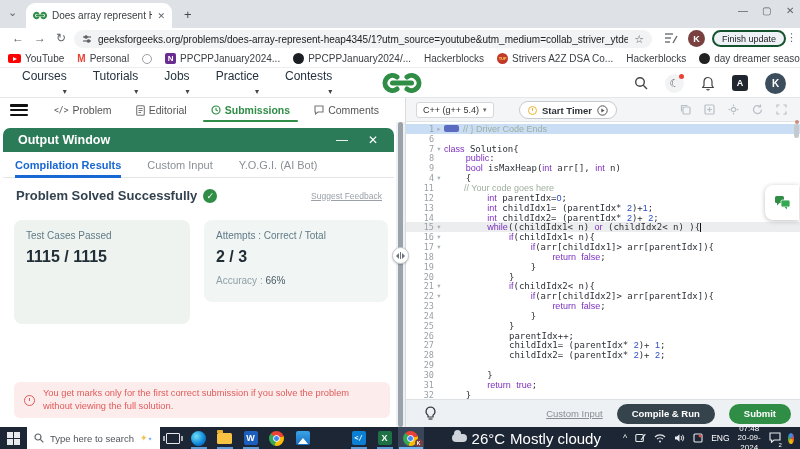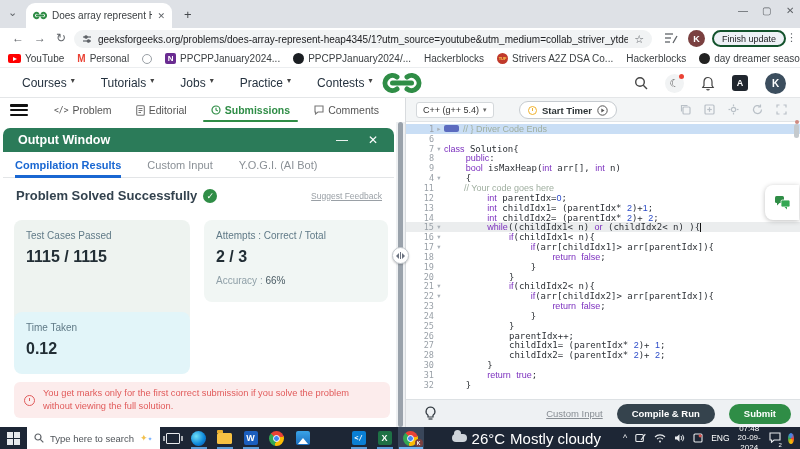--- a/index.html
+++ b/index.html
@@ -34,21 +34,21 @@
   .bi-onenote{width:11px;height:11px;background:#6a2c91;border-radius:2px;color:#fff;font-size:8px;font-weight:bold;text-align:center;line-height:11px;}
   .bi-onenote::after{content:"N";}
   .bi-github{width:11px;height:11px;background:#1b1f23;border-radius:50%;}
   .bi-tuf{width:11px;height:11px;background:#c0392b;border-radius:50%;color:#ffd54f;font-size:4px;font-weight:bold;text-align:center;line-height:11px;}
   .bi-tuf::after{content:"TUF";}
   .bi-dark{width:11px;height:11px;background:#222;border-radius:50%;}
 
   
   .gfgnav{position:absolute;left:0;top:68px;width:800px;height:30px;background:#fff;border-bottom:1px solid #e4e6e8;display:flex;align-items:center;}
   .nav-links{display:flex;gap:26px;padding-left:22px;}
-  .nav-link{font-size:12px;color:#25323f;display:flex;align-items:flex-start;gap:4px;}
+  .nav-link{font-size:12px;color:#25323f;display:flex;align-items:flex-end;gap:4px;flex-direction:column;}
   .nav-link .caret{font-size:8px;color:#444;}
   .gfg-logo{position:absolute;left:382px;top:4px;}
   .nav-right{position:absolute;right:14px;top:0;height:30px;display:flex;align-items:center;gap:17px;}
   .moon-wrap{position:relative;width:19px;height:19px;background:#f1f3f4;border-radius:50%;display:flex;align-items:center;justify-content:center;font-size:11px;color:#444;}
   .moon-dot{position:absolute;right:0;top:0;width:5px;height:5px;background:#ea4335;border-radius:50%;}
   .translate-ic{width:16px;height:16px;background:#20262e;border-radius:3px;color:#fff;font-size:9px;font-weight:bold;display:flex;align-items:center;justify-content:center;}
   .avatar-nav{width:21px;height:21px;border-radius:50%;background:#3c4e5e;color:#fff;font-size:10px;font-weight:bold;display:flex;align-items:center;justify-content:center;}
 
   
   .probtabs{position:absolute;left:0;top:98px;width:405px;height:24px;background:#fff;display:flex;align-items:center;}
@@ -367,24 +367,20 @@
     </div>
     <div class="res-card card-tc">
       <div class="rc-label">Test Cases Passed</div>
       <div class="rc-value">1115 / 1115</div>
     </div>
     <div class="res-card card-at">
       <div class="rc-label">Attempts : Correct / Total</div>
       <div class="rc-value">2 / 3</div>
       <div class="rc-sub"><span>Accuracy :</span> <b>66%</b></div>
     </div>
-    <div class="res-card card-tt">
-      <div class="rc-label">Time Taken</div>
-      <div class="rc-value">0.12</div>
-    </div>
     <div class="notice">
       <span class="notice-ic"></span>
       <span class="notice-text">You get marks only for the first correct submission if you solve the problem without viewing the full solution.</span>
     </div>
   </div>
 
   <div class="splitter">
       <span class="split-thumb"></span>
     </div>
   <div class="split-handle">
@@ -554,20 +550,25 @@
         </div>
         <div class="code-row">
           <span class="gut">27</span>
           <span class="fold"></span>
           <span class="ctext">            childIdx1= (parentIdx* <span class="tk-n">2</span>)+ <span class="tk-n">1</span>;</span>
         </div>
         <div class="code-row">
           <span class="gut">28</span>
           <span class="fold"></span>
           <span class="ctext">            childIdx2= (parentIdx* <span class="tk-n">2</span>)+ <span class="tk-n">2</span>;</span>
+        </div>
+        <div class="code-row">
+          <span class="gut">29</span>
+          <span class="fold"></span>
+          <span class="ctext"></span>
         </div>
         <div class="code-row">
           <span class="gut">30</span>
           <span class="fold"></span>
           <span class="ctext">        }</span>
         </div>
         <div class="code-row">
           <span class="gut">31</span>
           <span class="fold"></span>
           <span class="ctext">        <span class="tk-k">return</span> <span class="tk-k">true</span>;</span>

